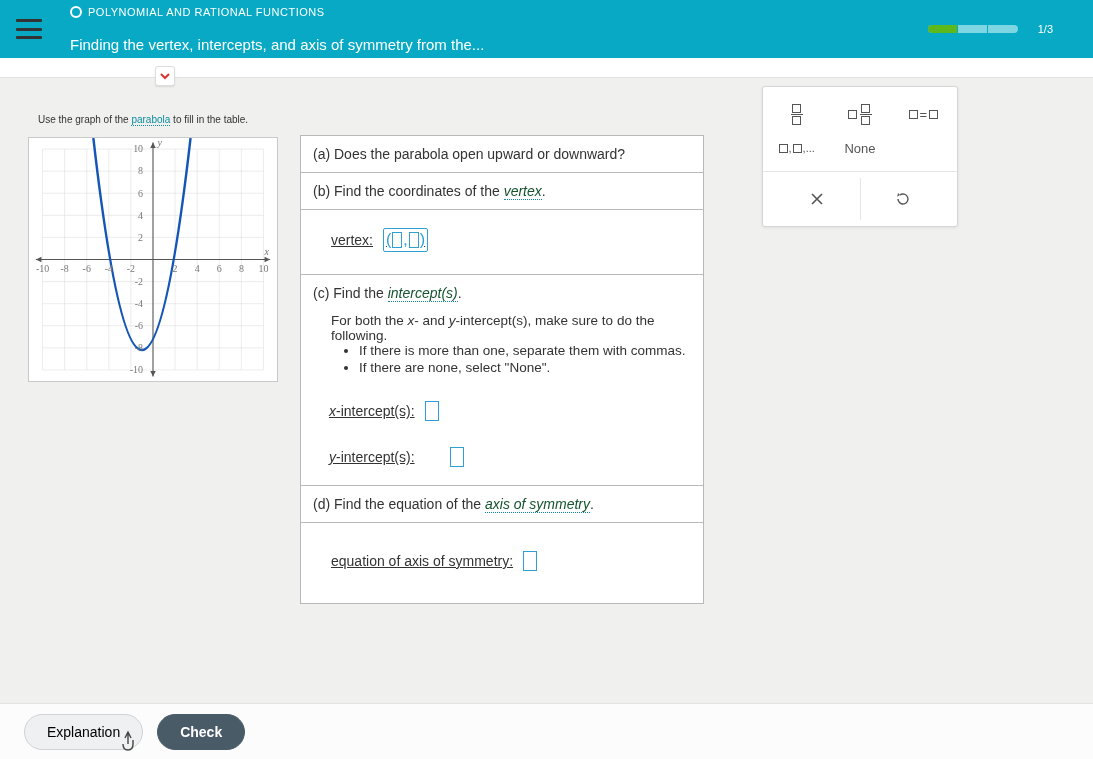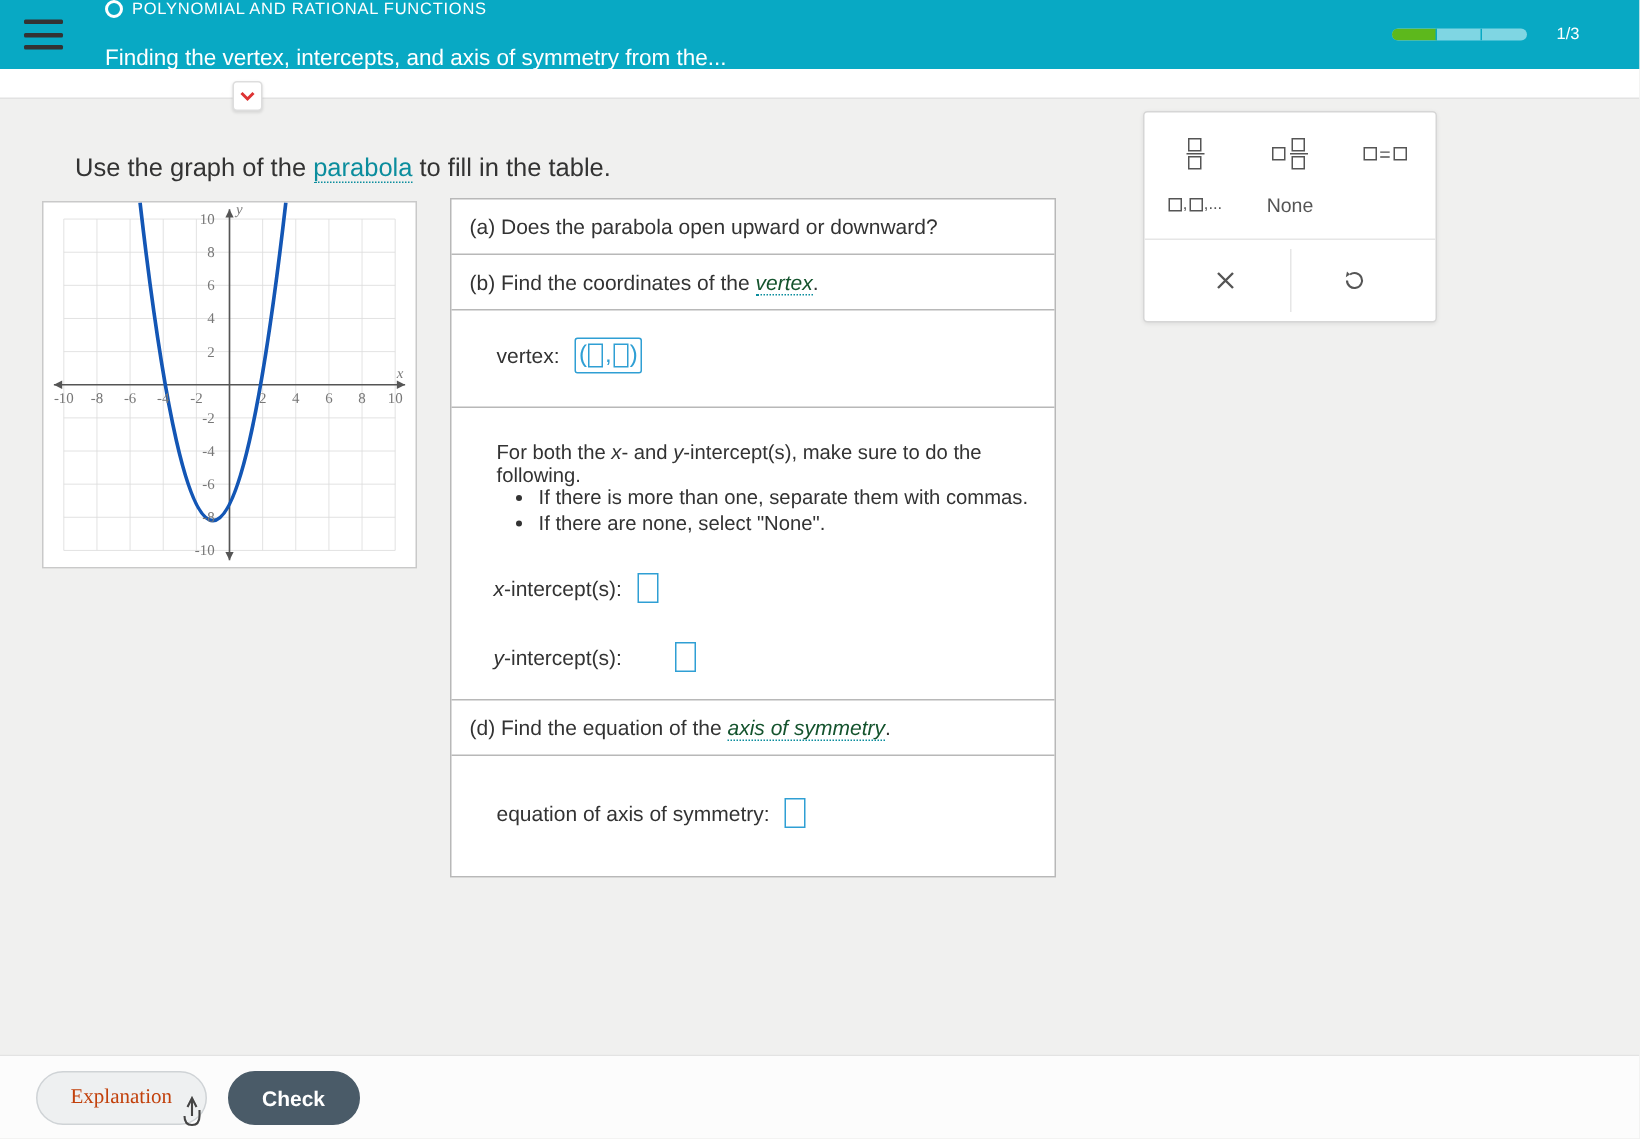--- a/index.html
+++ b/index.html
@@ -7,21 +7,21 @@
     font-family: Verdana, Geneva, sans-serif;
     background: #f0f0ef;
     width: 1093px;
     height: 759px;
     overflow: hidden;
     position: relative;
   }
   .topbar {
     background: #08a9c4;
     color: #fff;
-    height: 46px;
+    height: 58px;
     display: flex;
     align-items: center;
     padding: 0 16px;
     position: relative;
   }
   .menu-icon {
     width: 26px; height: 20px;
     display: flex; flex-direction: column; justify-content: space-between;
     margin-right: 28px;
     cursor: pointer;
@@ -45,21 +45,21 @@
   .toolbar-strip { background:#fff; height:20px; border-bottom:1px solid #e2e2e2; position:relative; }
   .toolbar-strip .chev {
     position:absolute; left:155px; top:8px; width:20px; height:20px;
     background:#fff; border:1px solid #ddd; border-radius:3px;
     display:flex; align-items:center; justify-content:center;
     box-shadow:0 1px 2px rgba(0,0,0,0.1);
   }
   .toolbar-strip .chev svg { width:12px; height:12px; }
 
   .content { padding: 22px 28px 0 28px; position:relative; }
-  .instruction { font-size:17px; color:#333; margin:14px 0 10px 22px; }
+  .instruction { font-size:10px; color:#333; margin:14px 0 10px 10px; }
   .instruction .link { color:#0b8d9d; border-bottom:1px dotted #0b8d9d; }
 
   .main-row { display:flex; gap:22px; align-items:flex-start; }
 
   
   .graph-box {
     width:250px; height:245px; border:1px solid #c9c9c9; background:#fff;
     position:relative; flex:0 0 auto; margin-top:2px;
   }
 
@@ -71,21 +71,21 @@
   .qcell { border-bottom:1px solid #b8b8b8; padding:10px 12px; }
   .qcell:last-child { border-bottom:none; }
   .qcell.inner { padding:18px 14px 22px 30px; }
   .qcell .qprompt { font-size:14px; }
   .link2 { color:#14532d; border-bottom:1px dotted #0b8d9d;font-style:italic; }
 
   .radio-row { display:flex; gap:40px; align-items:center; }
   .radio { display:flex; align-items:center; gap:6px; cursor:pointer; }
   .radio .circ { width:13px; height:13px; border:1.5px solid #666; border-radius:50%; }
 
-  .ans-row { display:flex; align-items:center; gap:10px; }
+  .ans-row { display:flex; align-items:center; gap:10px;text-decoration:underline; }
   .xlabel { font-style:italic; }
   .input-box {
     display:inline-block; min-width:14px; height:20px;
     border:1.5px solid #2f9fd4; background:#fff;
     vertical-align:middle;
   }
   .paren-box {
     display:inline-flex; align-items:center;
     border:1.5px solid #2f9fd4; border-radius:2px; padding:0 2px;
     font-size:16px; color:#2f9fd4; height:24px;
@@ -118,21 +118,21 @@
   
   .footer {
     position:absolute; bottom:0; left:0; right:0; height:56px;
     background:#fcfcfc; border-top:1px solid #e3e3e3;
     display:flex; align-items:center; padding-left:24px; gap:14px;
   }
   .btn-expl, .btn-check {
     border-radius:20px; padding:9px 22px; font-size:14px; cursor:pointer;
     border:1px solid #cfd3d6;
   }
-  .btn-expl { background:#eef0f1; color:#c2410c;font-family:Liberation Serif, serif; }
+  .btn-expl { background:#eef0f1; color:#000000; }
   .btn-check { background:#4a5b68; color:#fff; border-color:#4a5b68; font-weight:bold; }
   .cursor-icon {
     position:absolute; left:120px; bottom:2px; font-size:18px; color:#444;
   }
 
   
   .frac { display:inline-flex; flex-direction:column; align-items:center; font-size:10px; line-height:10px; }
   .frac .bar { width:12px; height:1px; background:#555; margin:1px 0; }
   .sq { display:inline-block; width:9px; height:9px; border:1px solid #555; }
 </style>
@@ -249,20 +249,23 @@
         <span>(b) Find the coordinates of the </span><span class="link2">vertex</span><span>.</span>
       </div>
       <div class="qcell inner">
         <div class="ans-row">
           <span>vertex:</span>
           <span class="paren-box">(<span class="slot"></span>,<span class="slot"></span>)</span>
         </div>
       </div>
 
       <div class="qcell" style="padding:10px 12px 18px 12px;">
+        <div>
+          <span>(c) Find the </span><span class="link2">intercept(s)</span><span>.</span>
+        </div>
         <div style="padding:12px 4px 0 18px; font-size:13.5px;">
           <span>For both the </span><span class="xlabel">x</span><span>- and </span><span class="xlabel">y</span><span>-intercept(s), make sure to do the following.</span>
           <ul class="bullets">
             <li>If there is more than one, separate them with commas.</li>
             <li>If there are none, select "None".</li>
           </ul>
         </div>
         <div class="ans-row" style="padding:24px 0 0 16px;">
           <span><span class="xlabel">x</span><span>-intercept(s):</span></span>
           <span class="input-box"></span>

